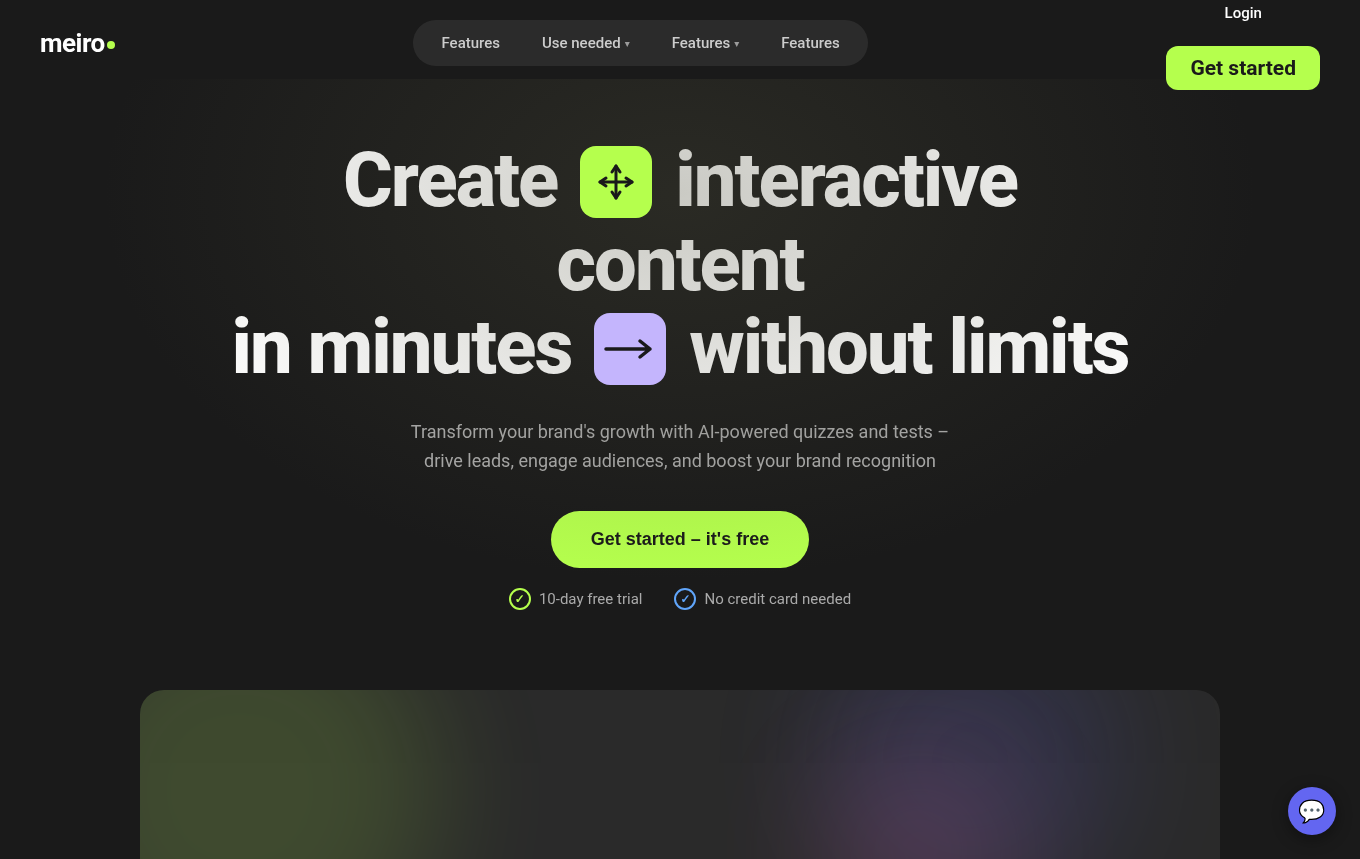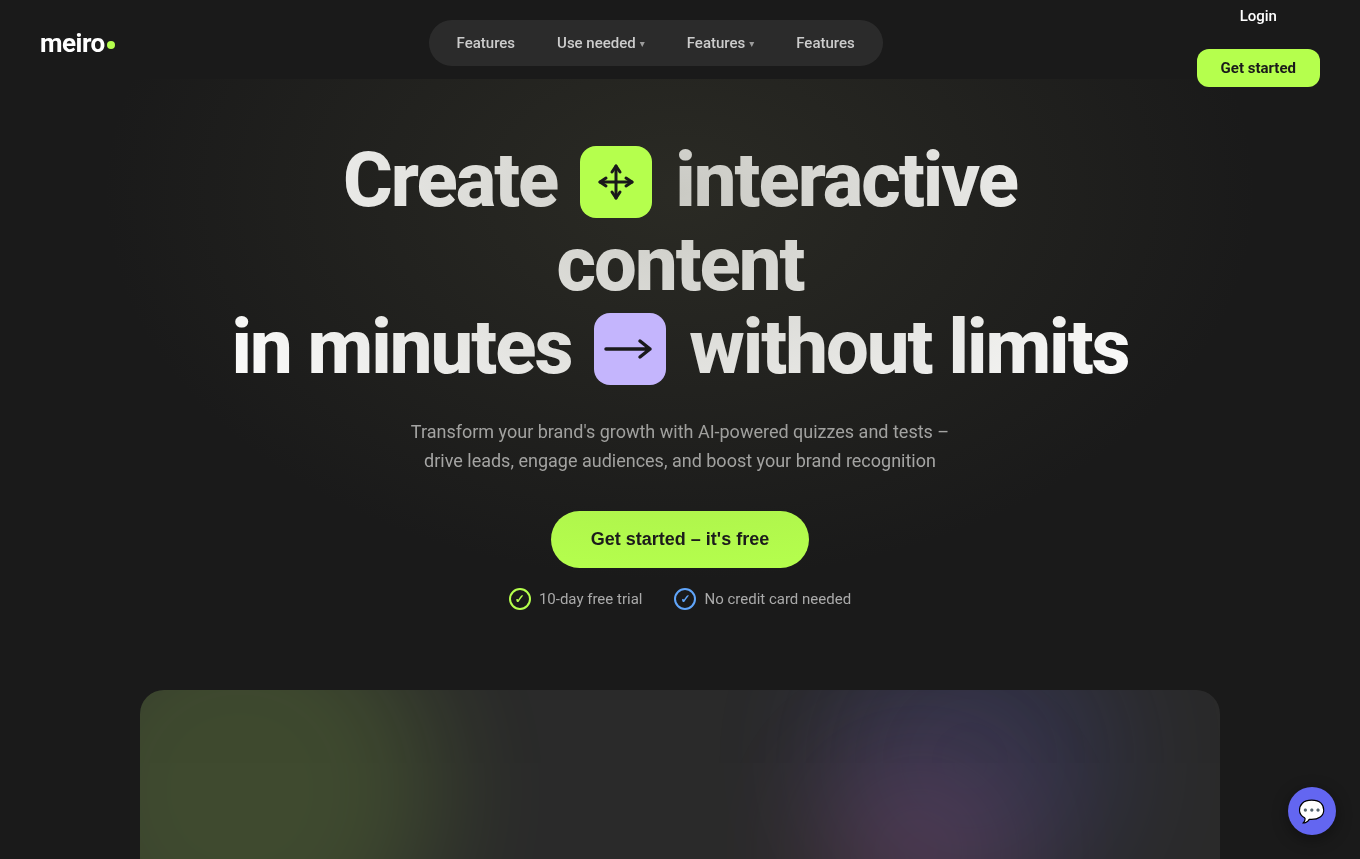--- a/index.html
+++ b/index.html
@@ -89,21 +89,21 @@
       color: #ffffff;
       cursor: pointer;
       padding: 8px 16px;
       border-radius: 8px;
       transition: background 0.2s;
     }
 
     .get-started-btn {
       background: #b5ff4d;
       color: #1a1a1a;
-      font-size: 15px;
+      font-size: 21px;
       font-weight: 700;
       padding: 10px 24px;
       border-radius: 12px;
       cursor: pointer;
       transition: background 0.2s;
     }
 
     
     .hero {
       display: flex;

